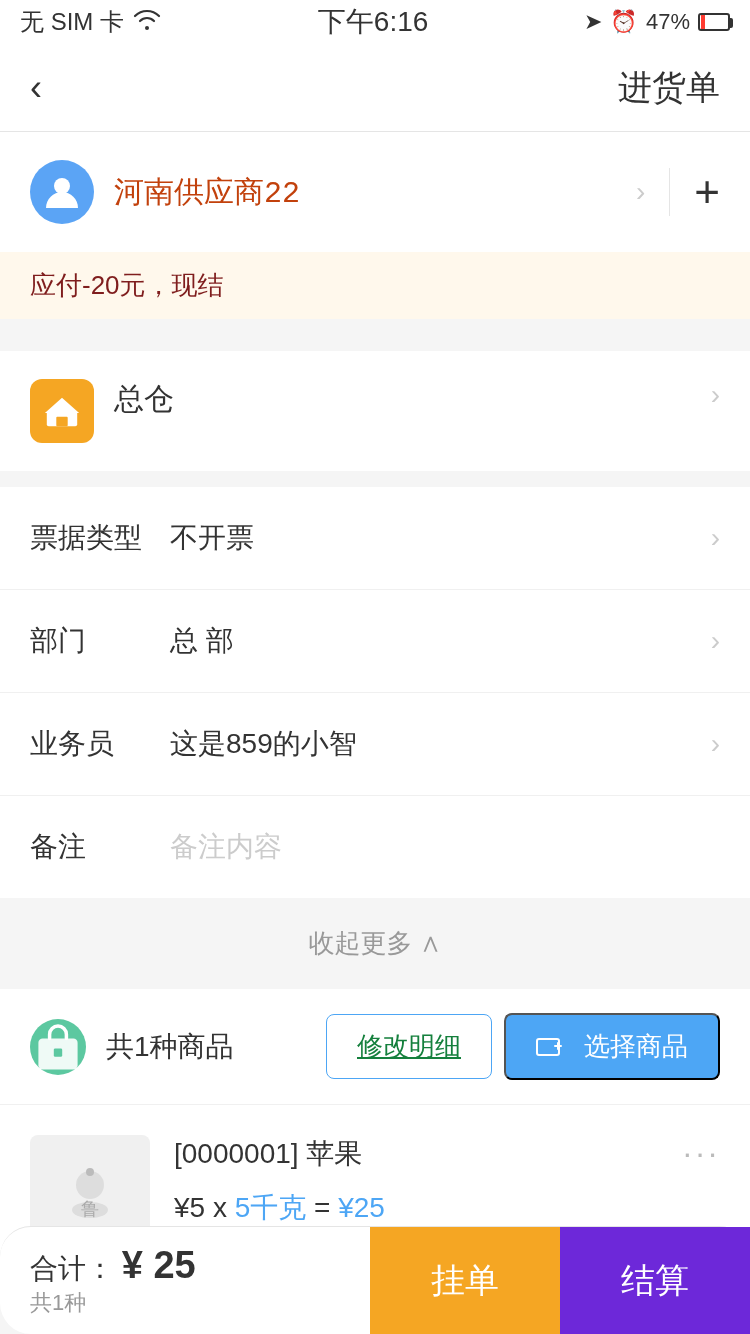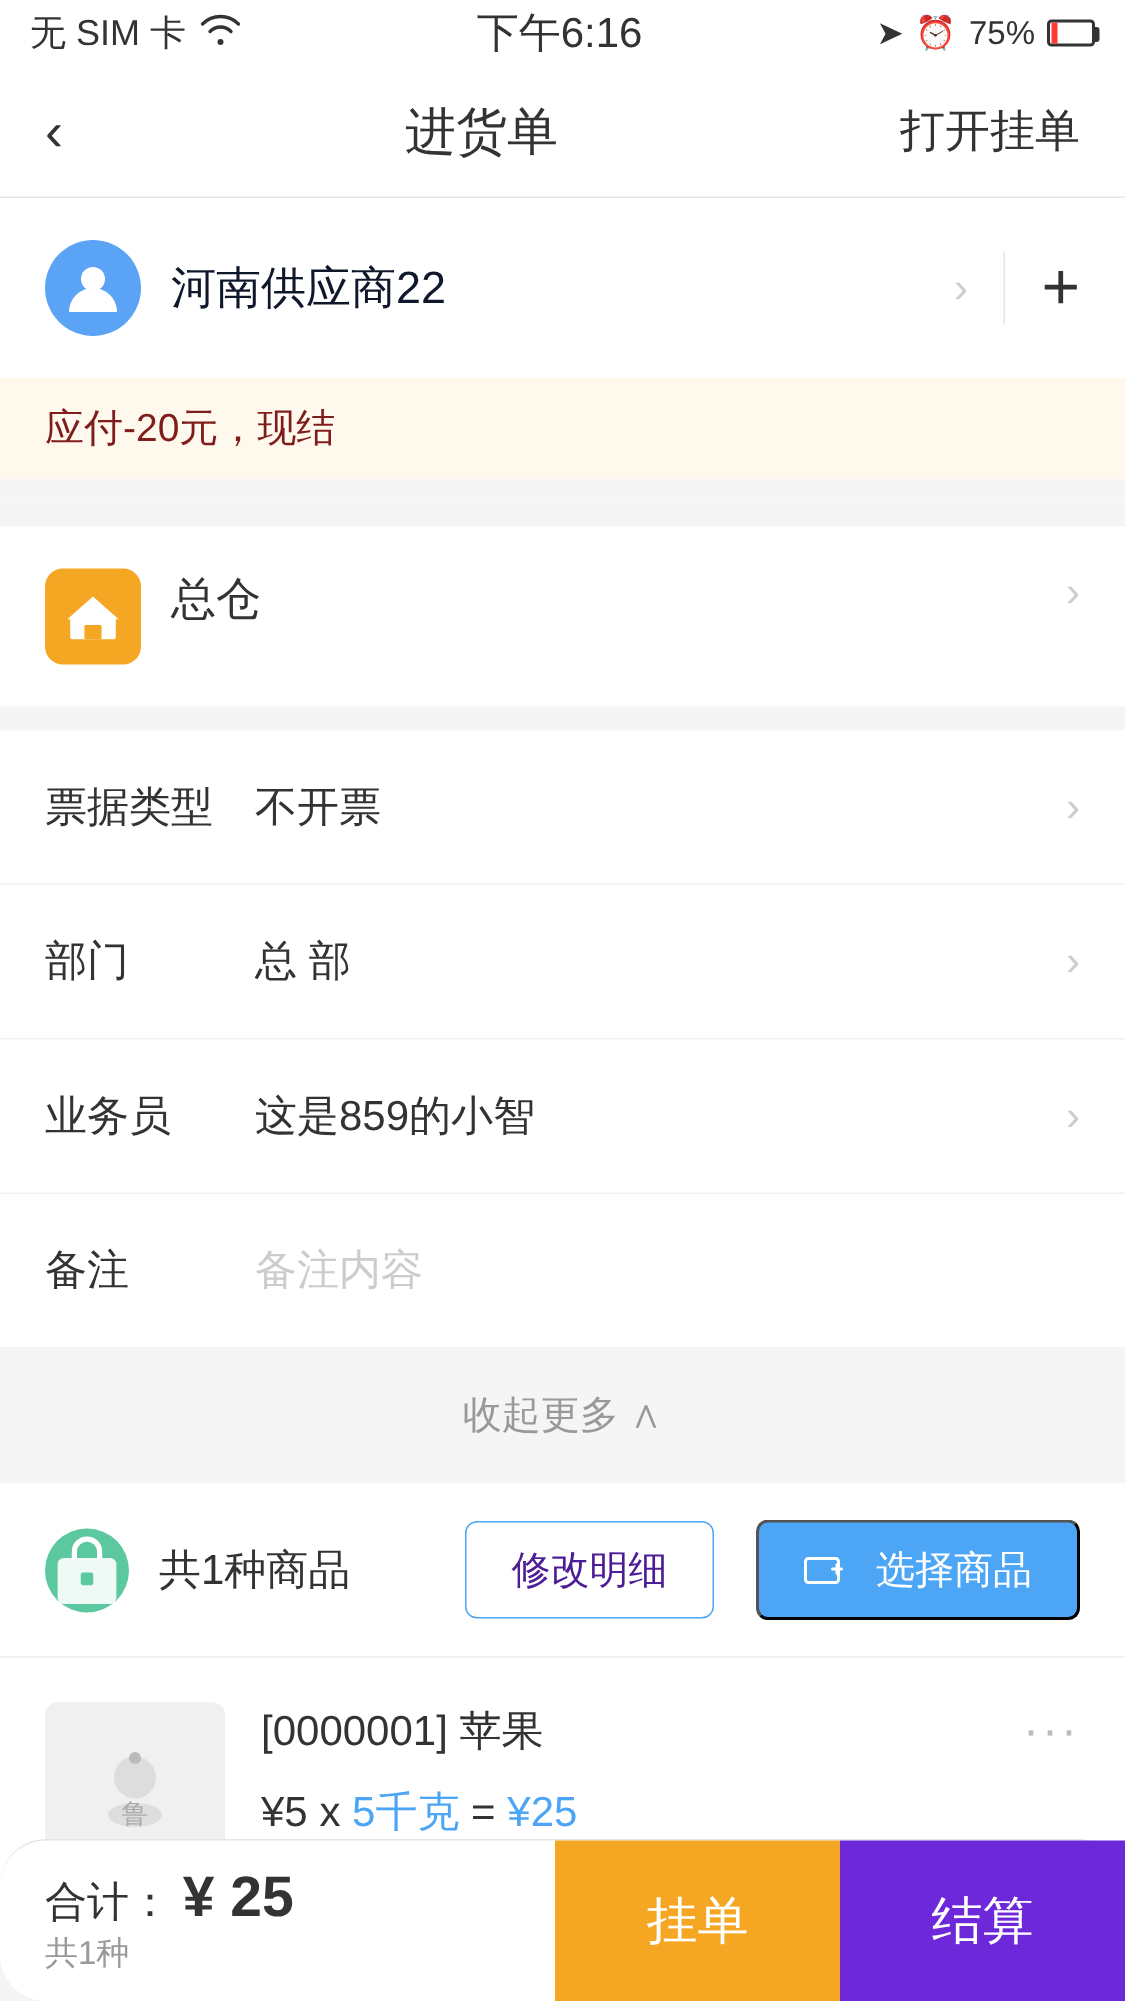--- a/index.html
+++ b/index.html
@@ -79,21 +79,22 @@
       flex-shrink: 0;
     }
     .supplier-avatar svg {
       width: 40px;
       height: 40px;
       fill: #fff;
     }
     .supplier-name {
       flex: 1;
       font-size: 30px;
-      color: #0f172a;
+      color: #c2410c;
+      font-family: Liberation Mono, monospace;
     }
     .chevron {
       color: #ccc;
       font-size: 28px;
       margin-right: 0;
     }
     .divider-vertical {
       width: 1px;
       height: 48px;
       background: #e5e5e5;
@@ -197,26 +198,27 @@
       margin-right: 20px;
       flex-shrink: 0;
     }
     .product-count {
       flex: 1;
       font-size: 28px;
       color: #333;
     }
     .btn-outline {
       border: 1px solid #4da6f5;
-      color: #4c1d95;
+      color: #15803d;
       background: #fff;
       padding: 14px 30px;
       border-radius: 8px;
       font-size: 26px;
-      margin-right: 28px;
+      margin-right: 12px;
+      text-decoration: underline;
     }
     .btn-primary {
       background: #4da6f5;
       color: #fff;
       padding: 14px 30px;
       border-radius: 8px;
       font-size: 26px;
       display: flex;
       align-items: center;
       gap: 20px;
@@ -329,32 +331,31 @@
         <path d="M15 18a2 2 0 1 1 0 4 2 2 0 0 1 0-4z" fill="#333"></path>
         <path d="M8 13c1.9-1.9 4.4-3 7-3s5.1 1.1 7 3" stroke="#333" stroke-width="2.2" fill="none" stroke-linecap="round"></path>
         <path d="M3 8C6.3 4.7 10.5 3 15 3s8.7 1.7 12 5" stroke="#333" stroke-width="2.2" fill="none" stroke-linecap="round"></path>
       </svg>
     </span>
   </div>
   <div class="status-center">下午6:16</div>
   <div class="status-right">
     <span>➤</span>
     <span>⏰</span>
-    <span>75%</span>
+    <span>47%</span>
     <span style="display:inline-block;border:2px solid #333;border-radius:3px;width:32px;height:18px;position:relative;">
       <span style="display:block;background:#ff3b30;height:14px;width:4px;position:absolute;left:1px;top:0px;"></span>
       <span style="position:absolute;right:-5px;top:3px;width:4px;height:10px;background:#333;border-radius:0 2px 2px 0;"></span>
     </span>
   </div>
 </div>
 
 <div class="nav-bar">
   <span class="nav-back">‹</span>
   <span class="nav-title">进货单</span>
-  <span class="nav-action">打开挂单</span>
 </div>
 
 <div class="main-content">
 
   <div class="section">
     <div class="supplier-row">
       <div class="supplier-avatar">
         <svg viewBox="0 0 40 40">
           <circle cx="20" cy="14" r="8" fill="#fff"></circle>
           <path d="M4 36c0-8.8 7.2-16 16-16s16 7.2 16 16" fill="#fff"></path>

